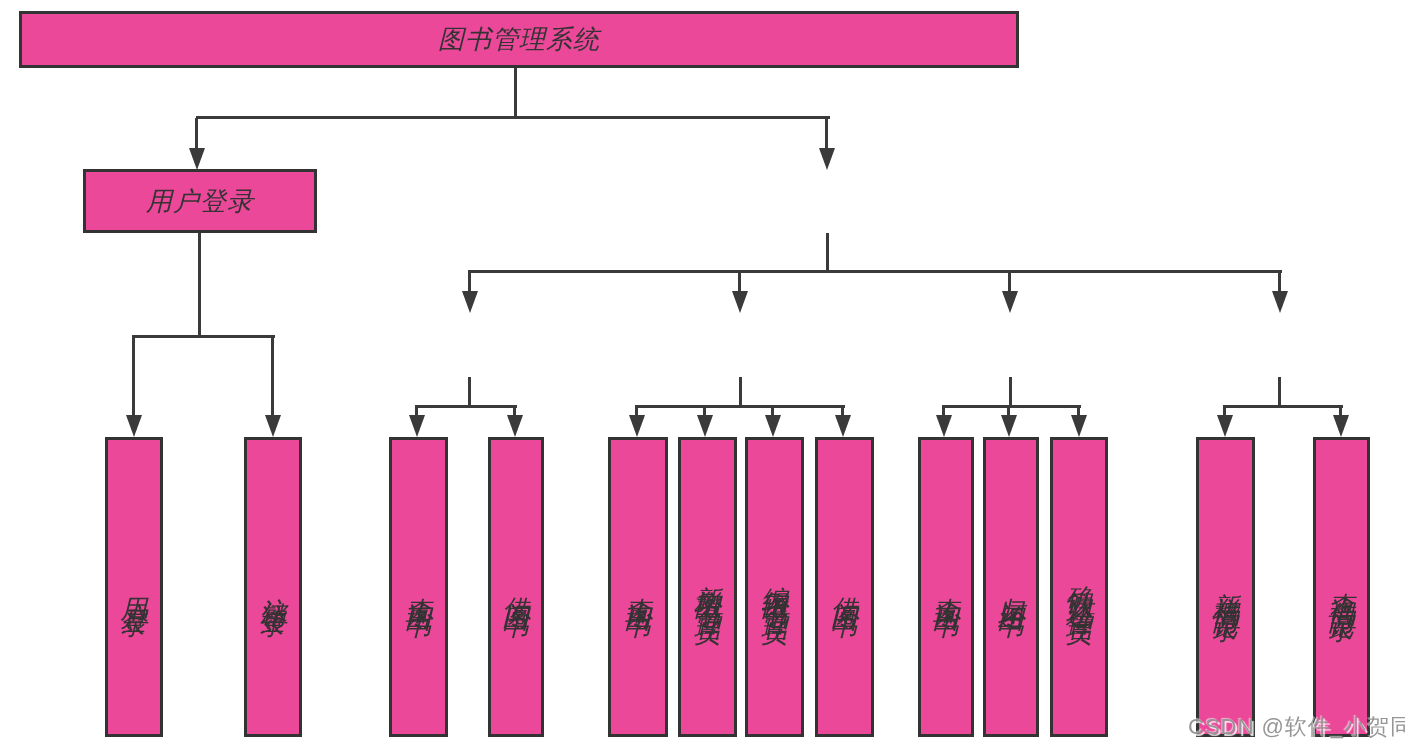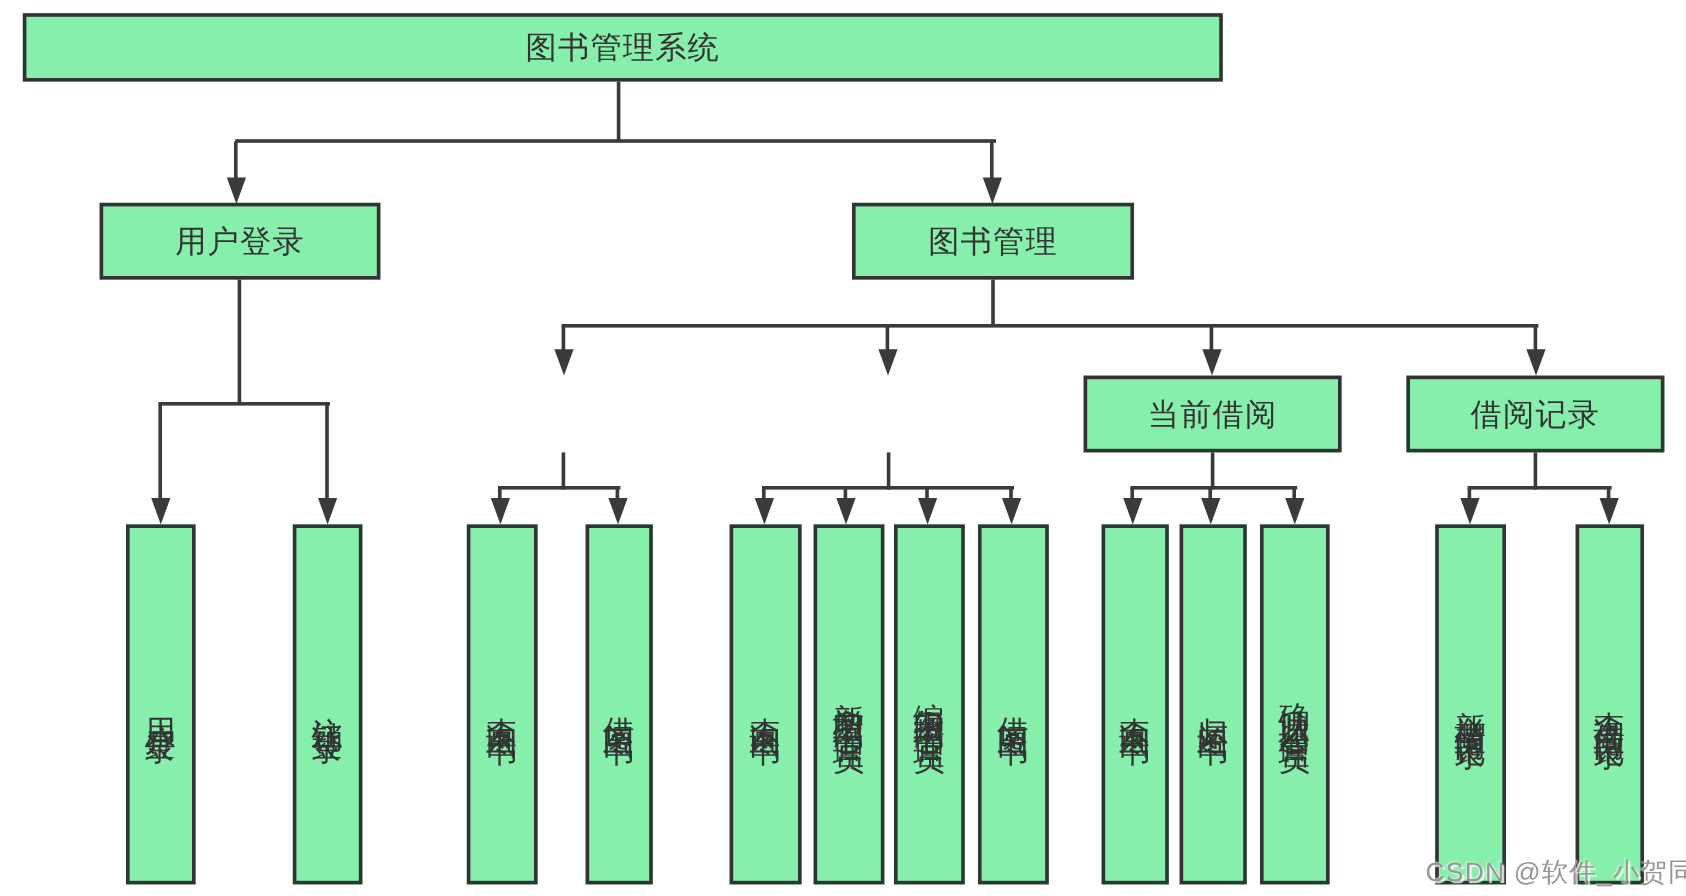--- a/index.html
+++ b/index.html
@@ -1,22 +1,22 @@
 <!DOCTYPE html>
 <html><head>
 <meta charset="utf-8">
 <style>
   html,body{margin:0;padding:0;background:#ffffff;}
   .canvas{
     position:relative;width:1405px;height:747px;background:#ffffff;overflow:hidden;
     font-family:"Liberation Sans",sans-serif;color:#333333;
   }
   .box{
-    position:absolute;box-sizing:border-box;border:3px solid #333333;background:#86efac;
-    display:flex;align-items:center;justify-content:center;text-align:center;
+    position:absolute;box-sizing:border-box;border:3px solid #333333;background:#ec4899;
+    display:flex;align-items:center;justify-content:center;text-align:center;font-style:italic;
   }
   .box .lbl{font-size:26px;letter-spacing:1px;color:#333333;white-space:nowrap;}
   .box.v .lbl{
     writing-mode:vertical-rl;text-orientation:mixed;
     font-size:26px;letter-spacing:5px;line-height:1;white-space:normal;
   }
   .line{position:absolute;background:#3a3a3a;}
   .arrow{position:absolute;width:16px;}
   .arrow .shaft{position:absolute;left:6px;top:0;bottom:20px;width:3px;background:#3a3a3a;}
   .arrow .head{
@@ -36,30 +36,21 @@
 
 <div class="canvas">
 
   <div class="box" style="left:19px;top:11px;width:1000px;height:57px">
     <span class="lbl">图书管理系统</span>
   </div>
 
   <div class="box" style="left:83px;top:169px;width:234px;height:64px">
     <span class="lbl">用户登录</span>
   </div>
-  <div class="box" style="left:710px;top:169px;width:235px;height:64px">
-    <span class="lbl">图书管理</span>
-  </div>
 
-  <div class="box" style="left:903px;top:313px;width:215px;height:64px">
-    <span class="lbl">当前借阅</span>
-  </div>
-  <div class="box" style="left:1172px;top:313px;width:215px;height:64px">
-    <span class="lbl">借阅记录</span>
-  </div>
 
   <div class="box v" style="left:105px;top:437px;width:58px;height:300px">
     <span class="lbl">用户登录</span>
   </div>
   <div class="box v" style="left:244px;top:437px;width:58px;height:300px">
     <span class="lbl">注销登录</span>
   </div>
 
   <div class="box v" style="left:389px;top:437px;width:59px;height:300px">
     <span class="lbl">查询图书</span>

